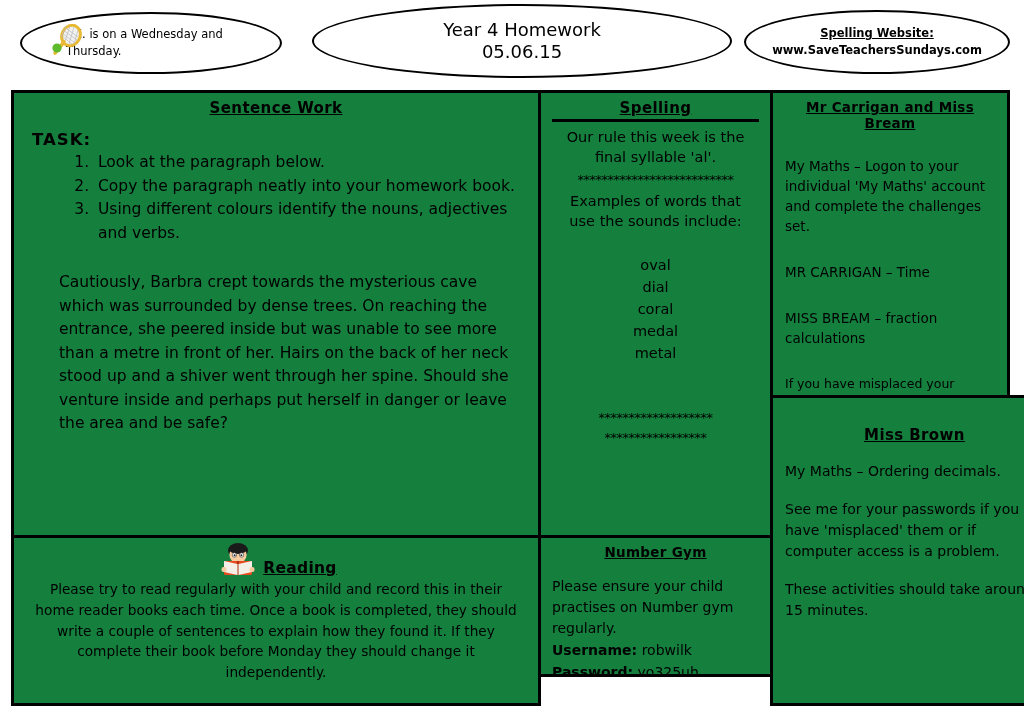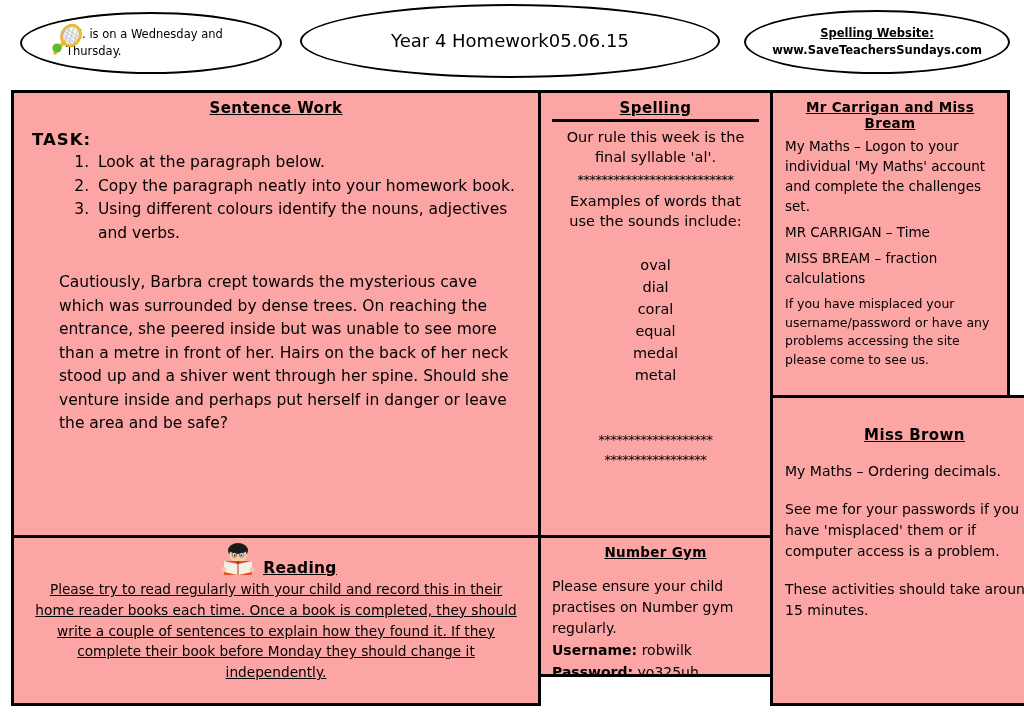--- a/index.html
+++ b/index.html
@@ -47,23 +47,23 @@
     text-align: left;
   }
   .racket-icon {
     position: absolute;
     left: 48px;
     top: 24px;
     width: 40px;
     height: 34px;
   }
   .ellipse-title {
-    left: 300px; top: 4px;
+    left: 312px; top: 4px;
     width: 420px; height: 74px;
-    flex-direction: row;
+    flex-direction: column;
   }
   .title-line1 { font-size: 18px; line-height: 1.25; }
   .title-line2 { font-size: 18px; line-height: 1.25; }
 
   .ellipse-web {
     left: 744px; top: 10px;
     width: 266px; height: 64px;
     flex-direction: column;
   }
   .web-line1 {
@@ -83,21 +83,21 @@
     position: absolute;
     left: 11px;
     top: 90px;
     width: 999px;
     height: 616px;
     box-sizing: border-box;
   }
   .cell {
     position: absolute;
     box-sizing: border-box;
-    background: #fca5a5;
+    background: #15803d;
     border: 3px solid #000;
     overflow: hidden;
   }
 
   
   .cell-sentence {
     left: 0; top: 0;
     width: 530px; height: 448px;
     padding: 6px 18px 6px 18px;
   }
@@ -117,21 +117,20 @@
   .cell-brown {
     left: 759px; top: 305px;
     width: 289px; height: 311px;
     padding: 6px 10px;
   }
   
   .cell-reading {
     left: 0; top: 445px;
     width: 530px; height: 171px;
     padding: 4px 10px;
-    text-decoration: underline;
   }
   
   .cell-number {
     left: 527px; top: 445px;
     width: 235px; height: 142px;
     padding: 6px 8px;
   }
 
   .comic {
     font-family: "DejaVu Sans", sans-serif;
@@ -202,21 +201,21 @@
   .code-text {
     text-align: center;
     font-size: 14.5px;
     line-height: 1.3;
   }
 
   
   .teacher-para {
     font-size: 13.5px;
     line-height: 1.48;
-    margin-top: 6px;
+    margin-top: 26px;
     margin-left: 2px;
   }
   .teacher-para.small {
     font-size: 12.5px;
     line-height: 1.5;
   }
   .brown-title { margin-top: 22px; }
   .brown-para {
     font-size: 14px;
     line-height: 1.5;
@@ -311,21 +310,20 @@
     <div class="spell-text">Our rule this week is the</div>
     <div class="spell-text">final syllable 'al'.</div>
     <div class="stars">**************************</div>
     <div class="spell-text">Examples of words that</div>
     <div class="spell-text">use the sounds include:</div>
     <div class="spell-gap"></div>
     <div class="word-list">
       <div>oval</div>
       <div>dial</div>
       <div>coral</div>
-      <div>equal</div>
       <div>medal</div>
       <div>metal</div>
     </div>
     <div class="code-block">
       <div class="stars">*******************</div>
       <div class="stars">*****************</div>
     </div>
   </div>
 
   <div class="cell cell-carrigan comic">

